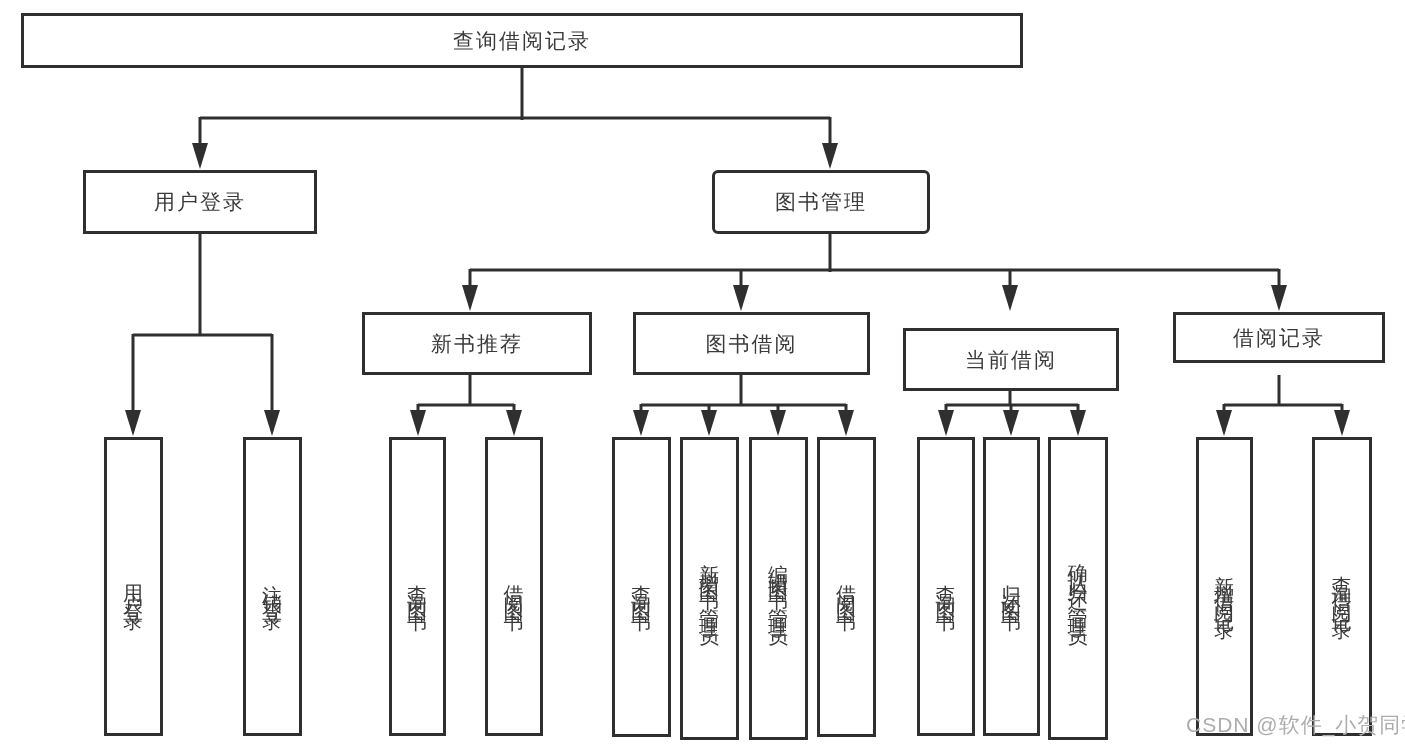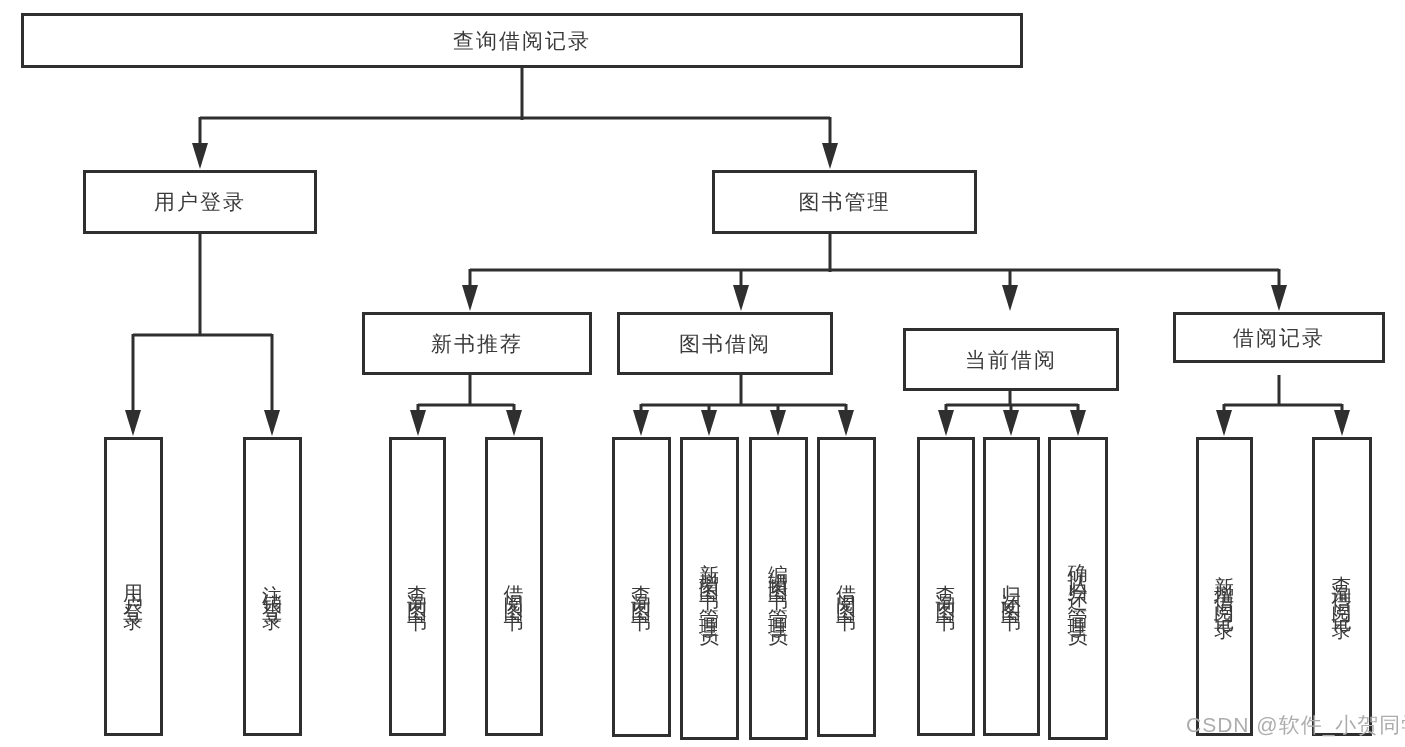--- a/index.html
+++ b/index.html
@@ -83,24 +83,24 @@
       <polygon points="1070,410 1086,410 1078,436" fill="#2f2f2f"></polygon>
       <line x1="1224" y1="404" x2="1224" y2="418" stroke="#2f2f2f" stroke-width="3"></line>
       <polygon points="1216,410 1232,410 1224,436" fill="#2f2f2f"></polygon>
       <line x1="1342" y1="404" x2="1342" y2="418" stroke="#2f2f2f" stroke-width="3"></line>
       <polygon points="1334,410 1350,410 1342,436" fill="#2f2f2f"></polygon>
     </svg>
 
   <div class="node" style="left:21px;top:13px;width:1002px;height:55px;">查询借阅记录</div>
 
   <div class="node" style="left:83px;top:170px;width:234px;height:64px;">用户登录</div>
-  <div class="node" style="left:712px;top:170px;width:265px;height:64px;">图书管理</div>
+  <div class="node" style="left:712px;top:170px;width:218px;height:64px;border-radius:6px;">图书管理</div>
 
   <div class="node" style="left:362px;top:312px;width:230px;height:63px;">新书推荐</div>
-  <div class="node" style="left:617px;top:312px;width:216px;height:63px;">图书借阅</div>
+  <div class="node" style="left:633px;top:312px;width:237px;height:63px;">图书借阅</div>
   <div class="node" style="left:903px;top:312px;width:216px;height:63px;margin-top:16px;">当前借阅</div>
   <div class="node" style="left:1173px;top:312px;width:212px;height:51px;">借阅记录</div>
 
   <div class="node leaf" style="left:104px;top:437px;width:59px;height:299px;">用户登录</div>
   <div class="node leaf" style="left:243px;top:437px;width:59px;height:299px;">注销登录</div>
 
   <div class="node leaf" style="left:389px;top:437px;width:57px;height:299px;">查询图书</div>
   <div class="node leaf" style="left:485px;top:437px;width:58px;height:299px;">借阅图书</div>
 
   <div class="node leaf" style="left:612px;top:437px;width:59px;height:300px;">查询图书</div>

